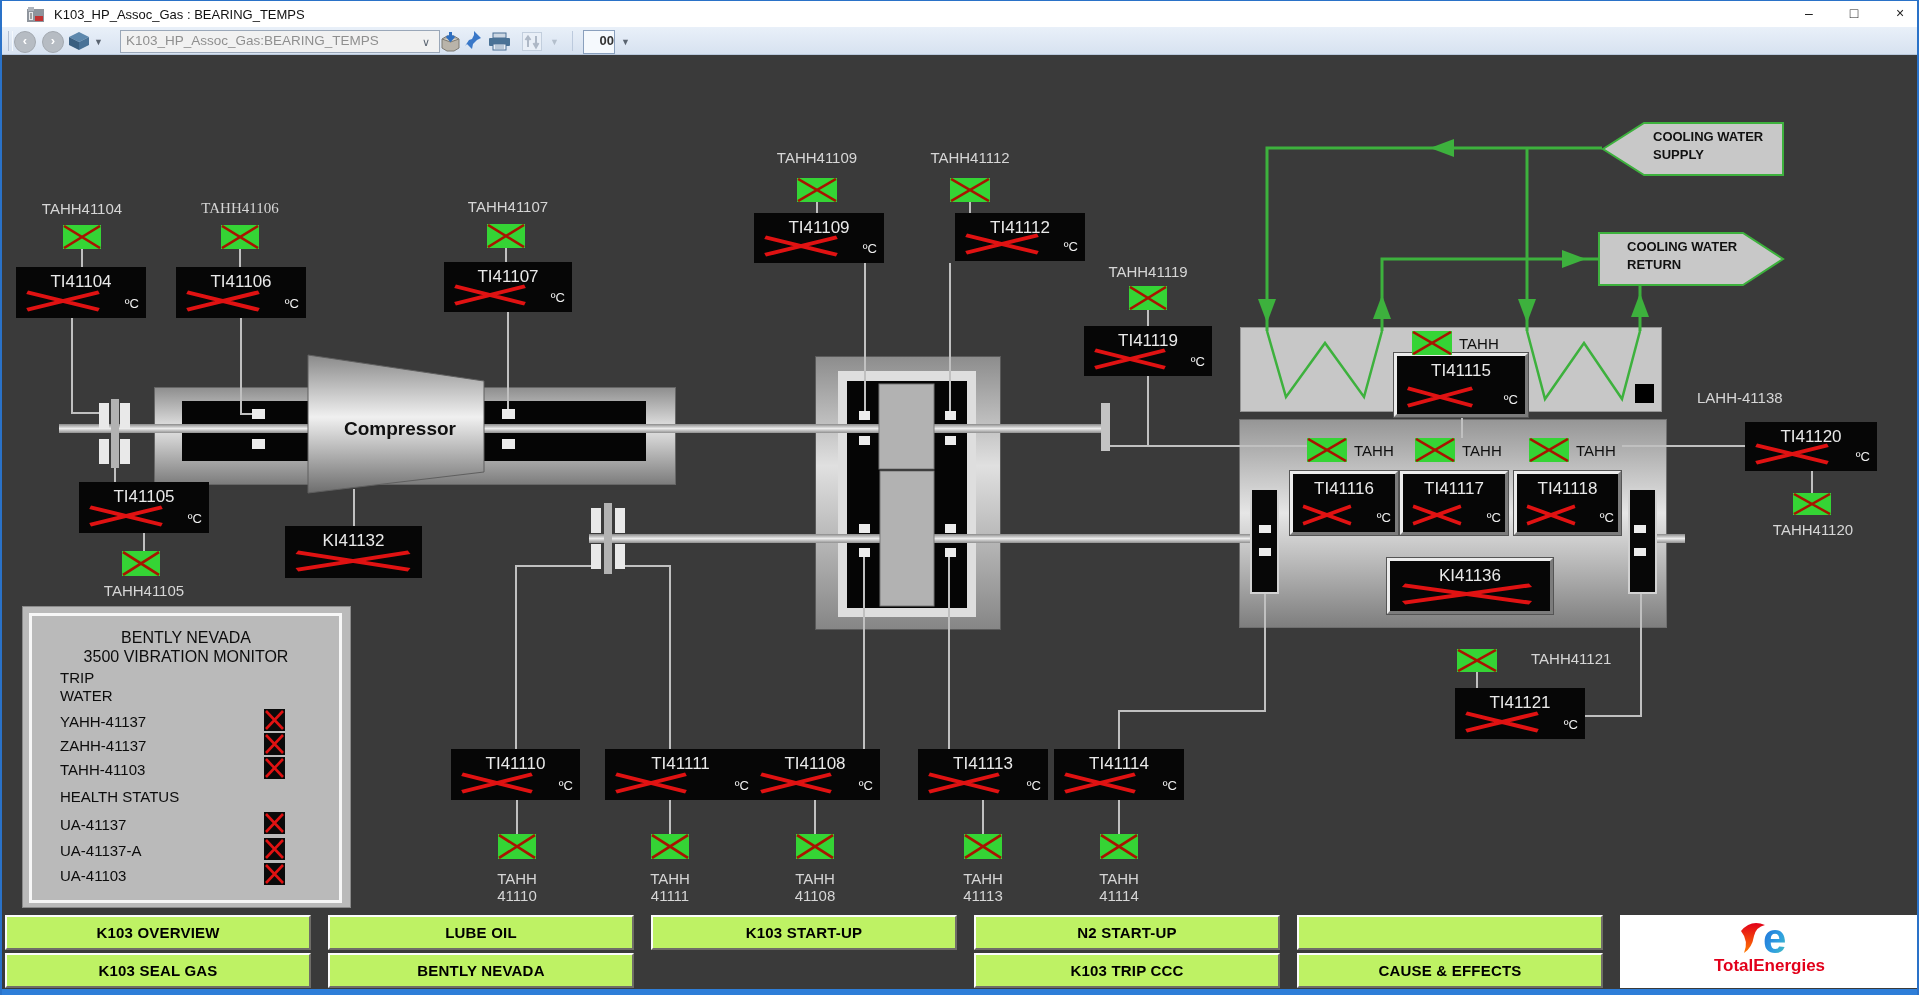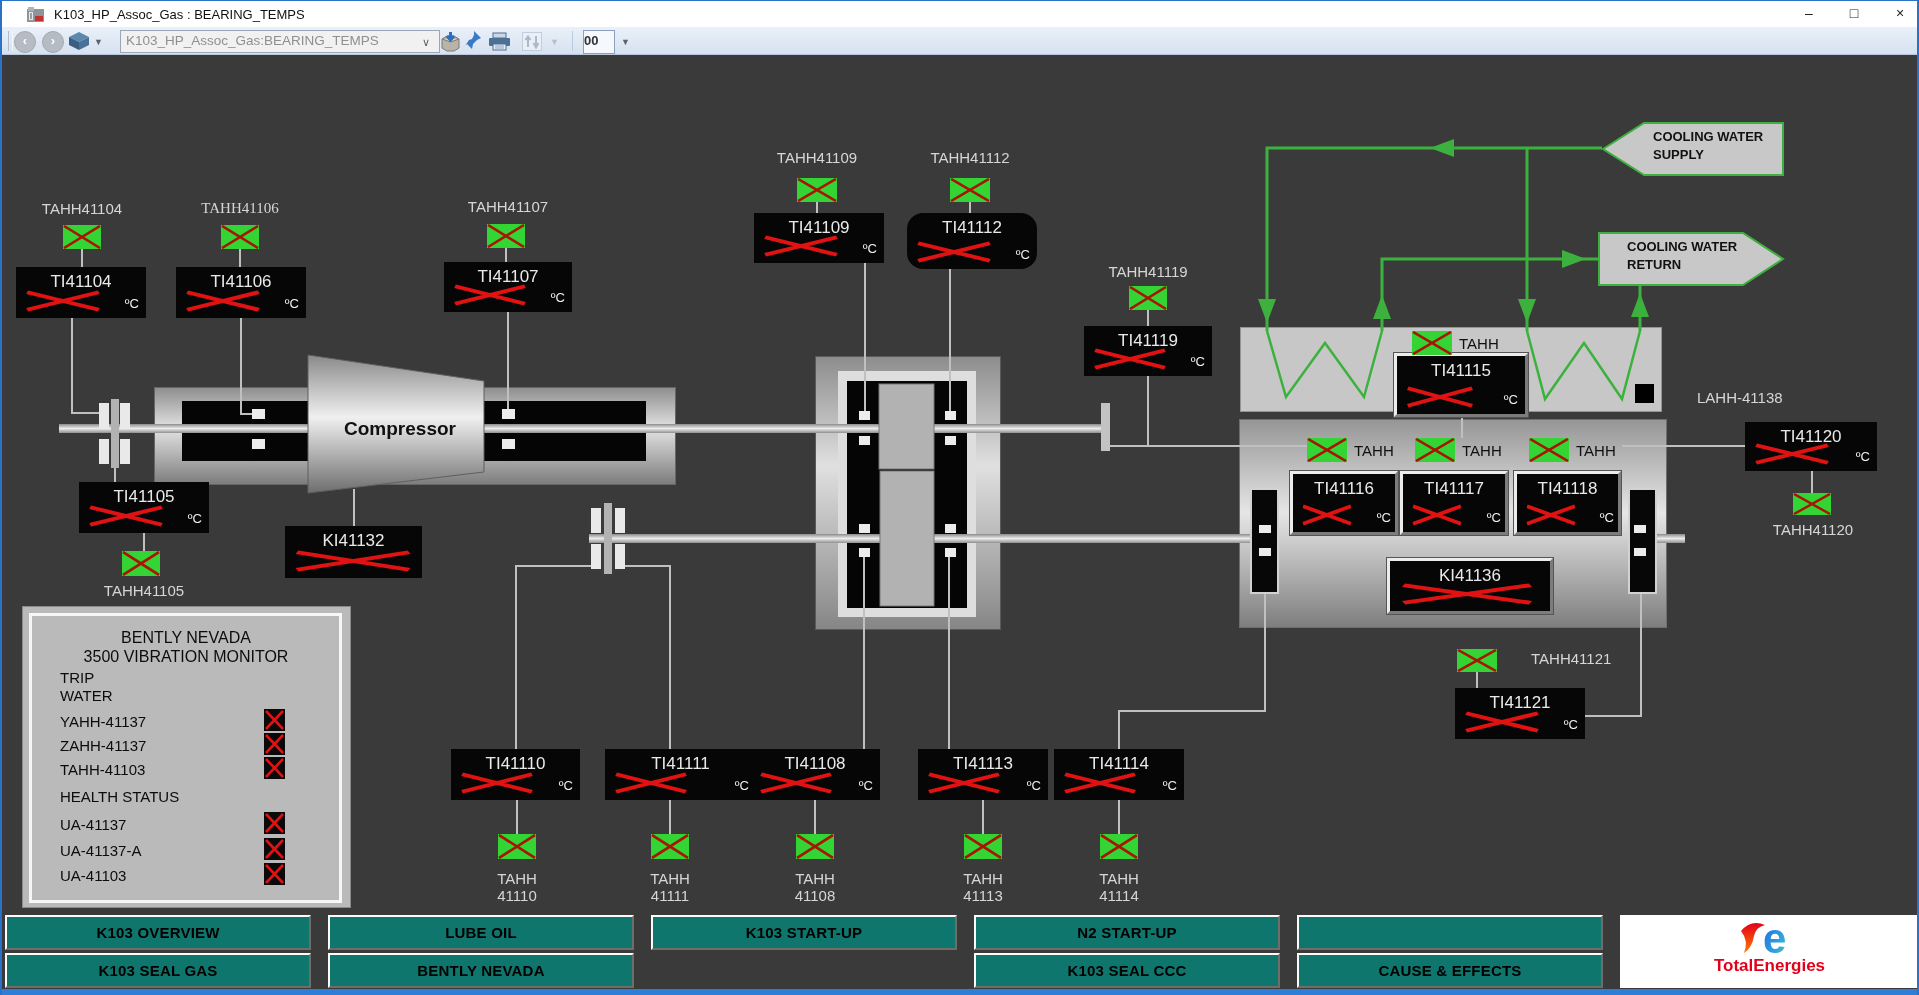--- a/index.html
+++ b/index.html
@@ -10,21 +10,21 @@
   #titlebar{left:0;top:0;width:100%;height:26px;background:#ffffff;z-index:6;}
   #titletext{left:52px;top:6px;font-size:13px;color:#111;z-index:7;}
   .winbtn{top:0;width:34px;height:26px;text-align:center;line-height:24px;font-size:14px;color:#222;z-index:7;}
   #toolbar{left:0;top:26px;width:100%;height:27px;background:linear-gradient(#e9f0f9,#d7e2f0);border-bottom:1px solid #b9c8dc;z-index:6;}
   .tbtxt{z-index:7;}
   .navcirc{top:30px;width:20px;height:20px;border-radius:50%;background:#b6bcc3;border:1px solid #a3a9b0;color:#fff;
            text-align:center;line-height:18px;font-size:13px;font-weight:bold;z-index:7;}
   #combobox{left:118px;top:29px;width:318px;height:21px;background:#f1f1f1;border:1px solid #9aa7b8;z-index:7;}
   #combotext{left:124px;top:32px;font-size:13.5px;color:#8f8f8f;z-index:8;white-space:nowrap;}
   .caret{font-size:9px;color:#5a6470;z-index:8;}
-  #findbtn{left:581px;top:29px;width:30px;height:22px;border:1px solid #8aa0bd;background:#f5f9fd;text-align:left;
+  #findbtn{left:581px;top:29px;width:30px;height:22px;border:1px solid #8aa0bd;background:#f5f9fd;text-align:right;
            line-height:20px;font-size:13px;font-weight:bold;color:#333;z-index:7;}
   #tbsep{left:570px;top:30px;width:1px;height:20px;background:#bccadd;z-index:7;}
   #grip{left:6px;top:30px;width:3px;height:20px;border-left:1px solid #b0bdd0;border-right:1px solid #f4f8fc;z-index:7;}
   
   #canvasbg{left:2px;top:53px;width:1915px;height:935px;background:#3a3a3a;z-index:0;}
   #bluestrip{left:0px;top:988px;width:1919px;height:7px;background:#2e7ed8;z-index:6;}
   .mach{z-index:1;}
   #overlay{left:0;top:0;z-index:2;pointer-events:none;}
   
   .ti{position:absolute;background:#060606;z-index:3;}
@@ -40,21 +40,21 @@
   .lbl.dark{color:#101010;}
   .lbl.left{text-align:left;}
   
   #bnpanel{left:20px;top:605px;width:327px;height:300px;background:#bababa;border:1px solid #8a8a8a;z-index:1;}
   #bninner{left:27px;top:612px;width:307px;height:284px;border:3px solid #f7f7f7;z-index:2;}
   .bn{position:absolute;color:#0c0c0c;font-size:15px;z-index:3;}
   .bnx{position:absolute;width:21px;height:22px;background:#0a0a0a;z-index:3;}
   .bnx svg{position:absolute;left:0;top:0;width:100%;height:100%;}
   .bnx path{stroke:#e01212;stroke-width:2.6;fill:none;}
   
-  .navbtn{position:absolute;width:306px;height:35px;background:#0f766e;border:2px solid;border-color:#fbfbfb #6f6d68 #6f6d68 #fbfbfb;
+  .navbtn{position:absolute;width:306px;height:35px;background:#bef264;border:2px solid;border-color:#fbfbfb #6f6d68 #6f6d68 #fbfbfb;
           box-sizing:border-box;text-align:center;line-height:31px;font-size:15px;font-weight:bold;color:#000;z-index:3;letter-spacing:0.2px;}
   #logopanel{left:1618px;top:914px;width:299px;height:73px;background:#ffffff;z-index:3;}
   #brandname{left:1618px;top:955px;width:299px;text-align:center;font-size:17px;font-weight:bold;color:#e2001a;z-index:4;}
   
   .cooltag{position:absolute;z-index:3;}
   .cooltag .t1,.cooltag .t2{position:absolute;font-size:13px;font-weight:bold;color:#111;white-space:nowrap;}
 </style>
 </head>
 <body>
 
@@ -272,21 +272,21 @@
       </svg>
     <span class="unit">ºC</span>
   </div>
   <div class="ti" style="left:752px;top:212px;width:130px;height:50px;">
     <div class="tid">TI41109</div>
     <svg class="xm" style="width:78px;" viewBox="0 0 100 40" preserveAspectRatio="none">
         <path d="M4 4 L96 36 M4 36 L96 4"></path>
       </svg>
     <span class="unit">ºC</span>
   </div>
-  <div class="ti" style="left:905px;top:212px;width:130px;height:56px;border-radius:16px;">
+  <div class="ti" style="left:953px;top:212px;width:130px;height:48px;">
     <div class="tid">TI41112</div>
     <svg class="xm" style="width:78px;" viewBox="0 0 100 40" preserveAspectRatio="none">
         <path d="M4 4 L96 36 M4 36 L96 4"></path>
       </svg>
     <span class="unit">ºC</span>
   </div>
   <div class="ti" style="left:1082px;top:325px;width:128px;height:50px;">
     <div class="tid">TI41119</div>
     <svg class="xm" style="width:76px;" viewBox="0 0 100 40" preserveAspectRatio="none">
         <path d="M4 4 L96 36 M4 36 L96 4"></path>
@@ -553,21 +553,21 @@
       </svg>
     </div>
 
   <div class="navbtn" style="left:3px;top:914px;">K103 OVERVIEW</div>
   <div class="navbtn" style="left:326px;top:914px;">LUBE OIL</div>
   <div class="navbtn" style="left:649px;top:914px;">K103 START-UP</div>
   <div class="navbtn" style="left:972px;top:914px;">N2 START-UP</div>
   <div class="navbtn" style="left:1295px;top:914px;"></div>
   <div class="navbtn" style="left:3px;top:952px;">K103 SEAL GAS</div>
   <div class="navbtn" style="left:326px;top:952px;">BENTLY NEVADA</div>
-  <div class="navbtn" style="left:972px;top:952px;">K103 SEAL CCC</div>
+  <div class="navbtn" style="left:972px;top:952px;">K103 TRIP CCC</div>
   <div class="navbtn" style="left:1295px;top:952px;">CAUSE &amp; EFFECTS</div>
 
   <div class="abs" id="logopanel"></div>
   <svg class="abs" style="left:1735px;top:916px;z-index:4;" width="64" height="40" viewBox="0 0 64 40">
     <defs>
       <linearGradient id="ge" x1="0" y1="0" x2="1" y2="1">
         <stop offset="0" stop-color="#1a63d8"></stop>
           <stop offset="0.6" stop-color="#2f9fe0"></stop>
           <stop offset="1" stop-color="#49c9b0"></stop>
       </linearGradient>

